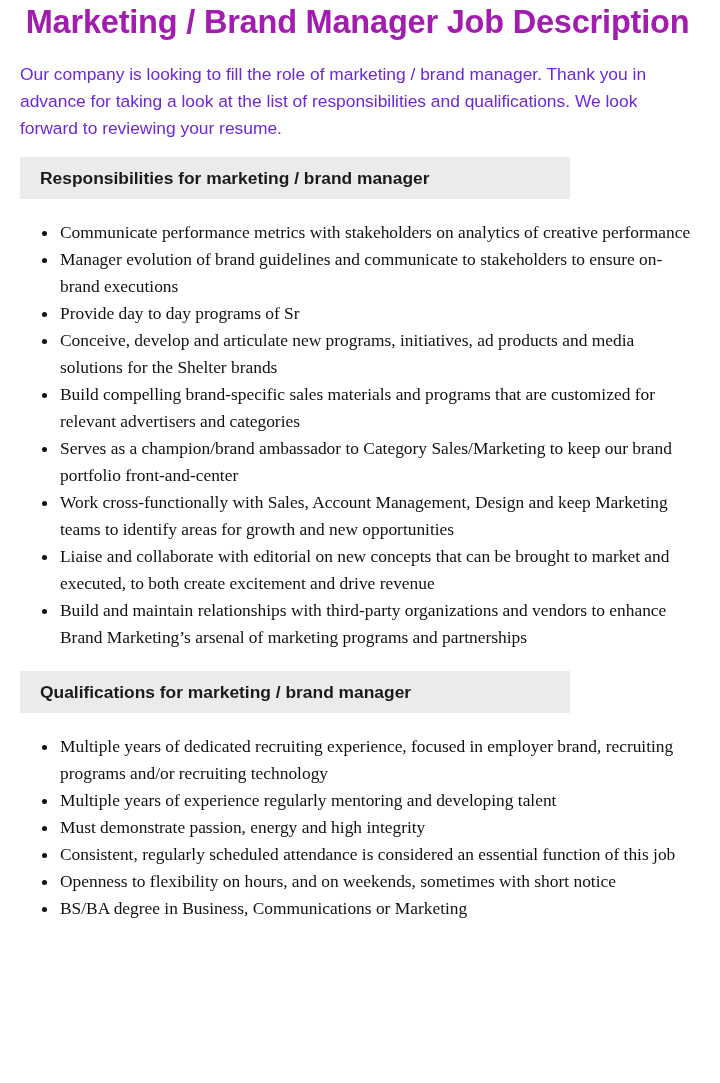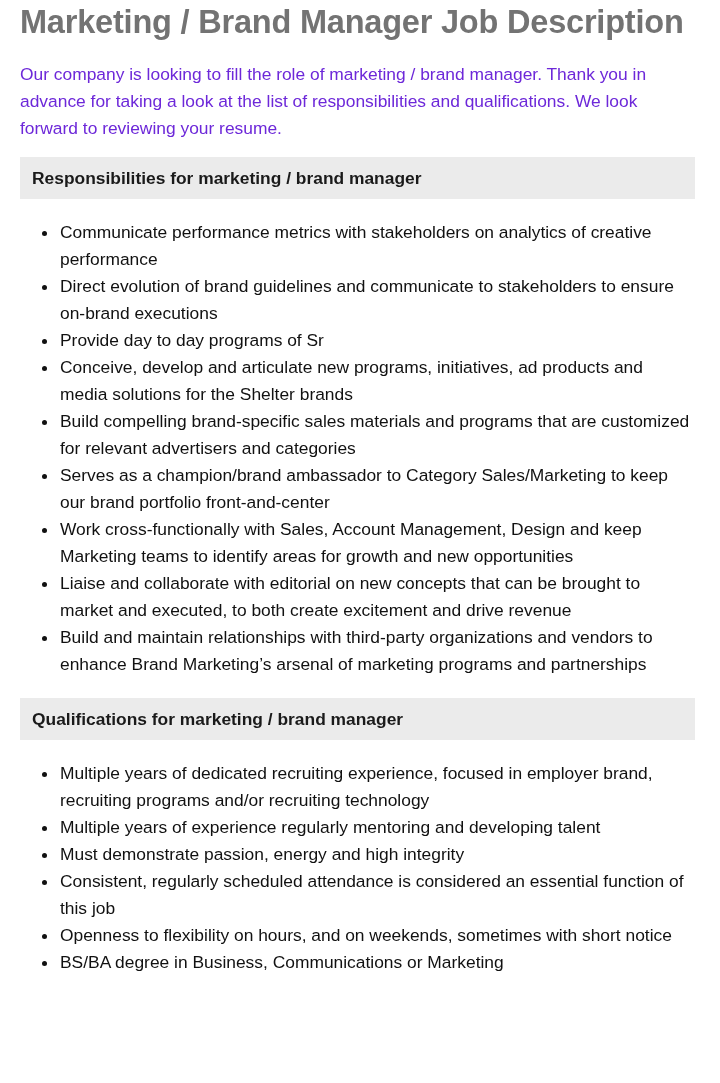--- a/index.html
+++ b/index.html
@@ -16,50 +16,51 @@
     }
     .page {
       padding: 0 25px 0 20px;
     }
     h1 {
       margin: 0;
       padding-top: 2px;
       font-size: 32.5px;
       line-height: 40px;
       font-weight: bold;
-      text-align: left;
-      color: #737373;
+      text-align: center;
+      color: #a21caf;
       letter-spacing: -0.2px;
       white-space: nowrap;
     }
     .intro {
       margin: 19px 0 0 0;
       font-size: 17.4px;
       line-height: 27px;
       color: #6d28d9;
     }
     .section-header {
       margin-top: 15px;
       background: #ebebeb;
       height: 42px;
-      width: 675px;
+      width: 550px;
       display: flex;
       align-items: center;
-      padding-left: 12px;
+      padding-left: 20px;
       box-sizing: border-box;
     }
     .section-header span {
       font-size: 17.4px;
       font-weight: bold;
       color: #1a1a1a;
     }
     ul {
       margin: 20px 0 0 0;
       padding: 0 0 0 40px;
       list-style: none;
+      font-family: Liberation Serif, serif;
     }
     ul li {
       position: relative;
       font-size: 17.4px;
       line-height: 27px;
       color: #111;
     }
     ul li::before {
       content: "";
       position: absolute;
@@ -80,21 +81,21 @@
 
 <div class="page">
   <h1>Marketing / Brand Manager Job Description</h1>
   <p class="intro">Our company is looking to fill the role of marketing / brand manager. Thank you in advance for taking a look at the list of responsibilities and qualifications. We look forward to reviewing your resume.</p>
 
   <div class="section-header">
     <span>Responsibilities for marketing / brand manager</span>
   </div>
   <ul>
     <li>Communicate performance metrics with stakeholders on analytics of creative performance</li>
-    <li>Direct evolution of brand guidelines and communicate to stakeholders to ensure on-brand executions</li>
+    <li>Manager evolution of brand guidelines and communicate to stakeholders to ensure on-brand executions</li>
     <li>Provide day to day programs of Sr</li>
     <li>Conceive, develop and articulate new programs, initiatives, ad products and media solutions for the Shelter brands</li>
     <li>Build compelling brand-specific sales materials and programs that are customized for relevant advertisers and categories</li>
     <li>Serves as a champion/brand ambassador to Category Sales/Marketing to keep our brand portfolio front-and-center</li>
     <li>Work cross-functionally with Sales, Account Management, Design and keep Marketing teams to identify areas for growth and new opportunities</li>
     <li>Liaise and collaborate with editorial on new concepts that can be brought to market and executed, to both create excitement and drive revenue</li>
     <li>Build and maintain relationships with third-party organizations and vendors to enhance Brand Marketing’s arsenal of marketing programs and partnerships</li>
   </ul>
 
   <div class="section-header qual-header">

